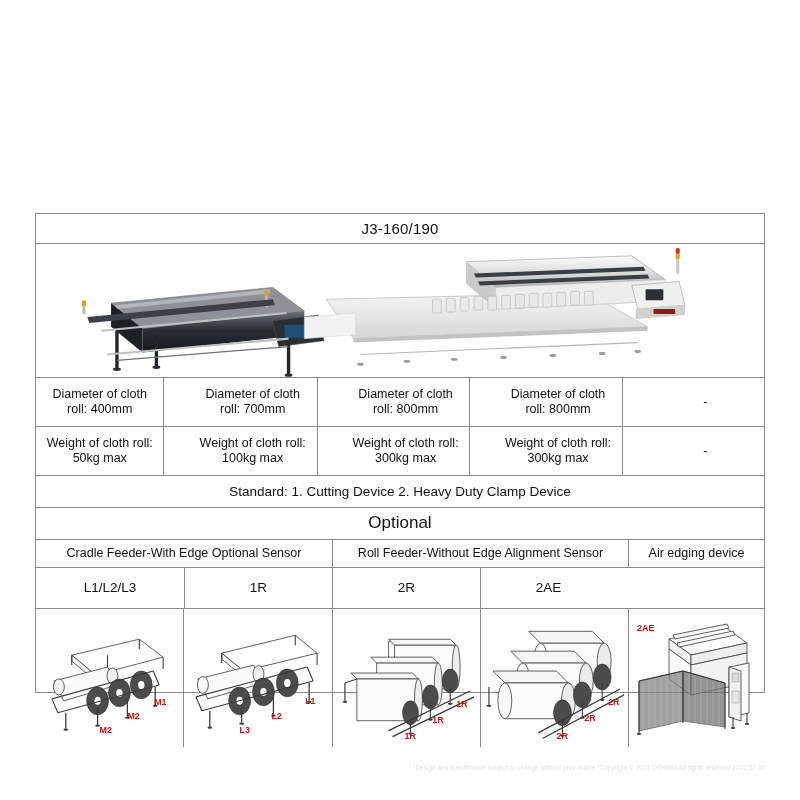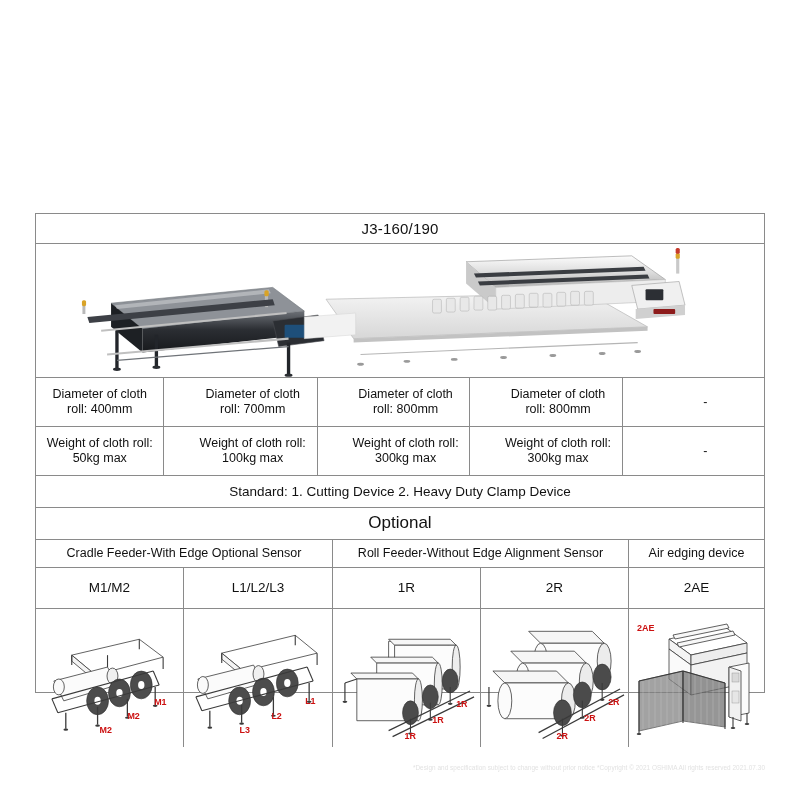--- a/index.html
+++ b/index.html
@@ -273,21 +273,20 @@
     <div class="cell">Optional</div>
   </div>
 
   <div class="row row-divider" id="group-row">
     <div class="cell cell-divider grp-cradle">Cradle Feeder-With Edge Optional Sensor</div>
     <div class="cell cell-divider grp-roll">Roll Feeder-Without Edge Alignment Sensor</div>
     <div class="cell grp-air">Air edging device</div>
   </div>
 
   <div class="row row-divider" id="code-row">
-    <div class="cell cell-divider col-1">M1/M2</div>
     <div class="cell cell-divider col-2">L1/L2/L3</div>
     <div class="cell cell-divider col-3">1R</div>
     <div class="cell cell-divider col-4">2R</div>
     <div class="cell col-5">2AE</div>
   </div>
 
   <div class="row" id="drawing-row">
 
     <div class="cell cell-divider col-1">
       <div class="draw-wrap">

